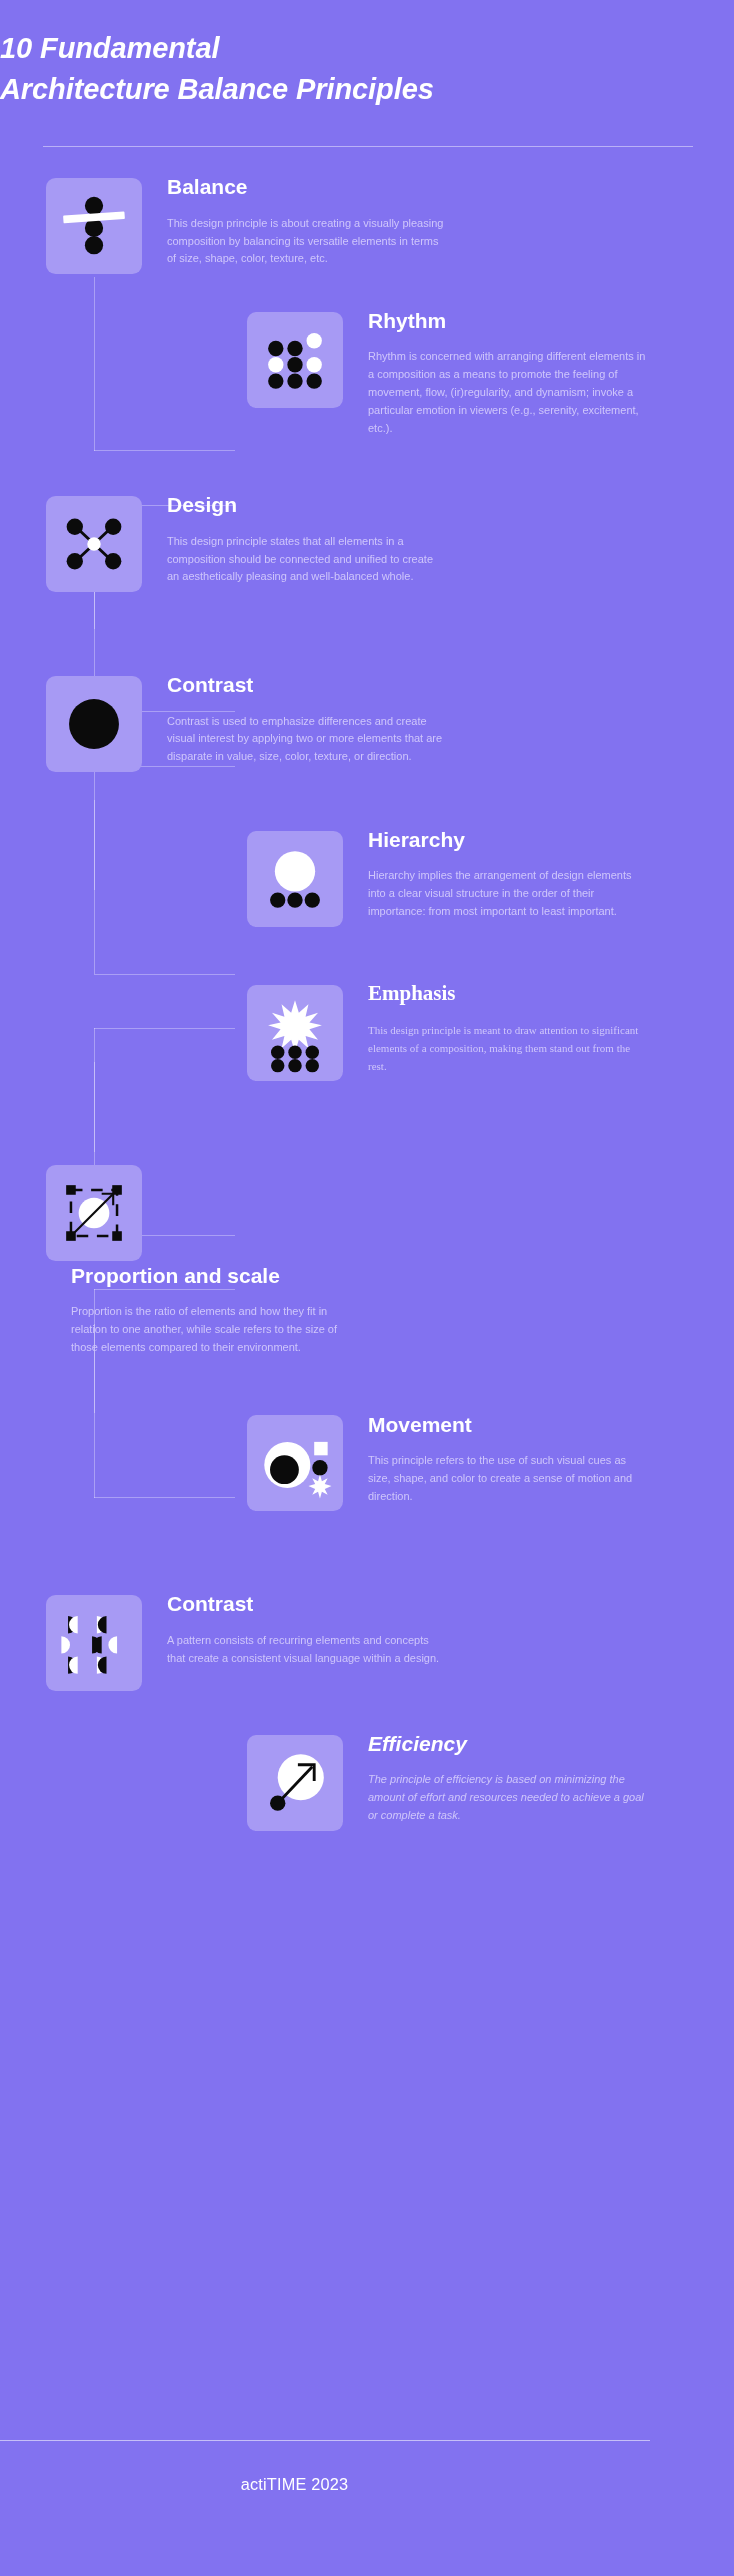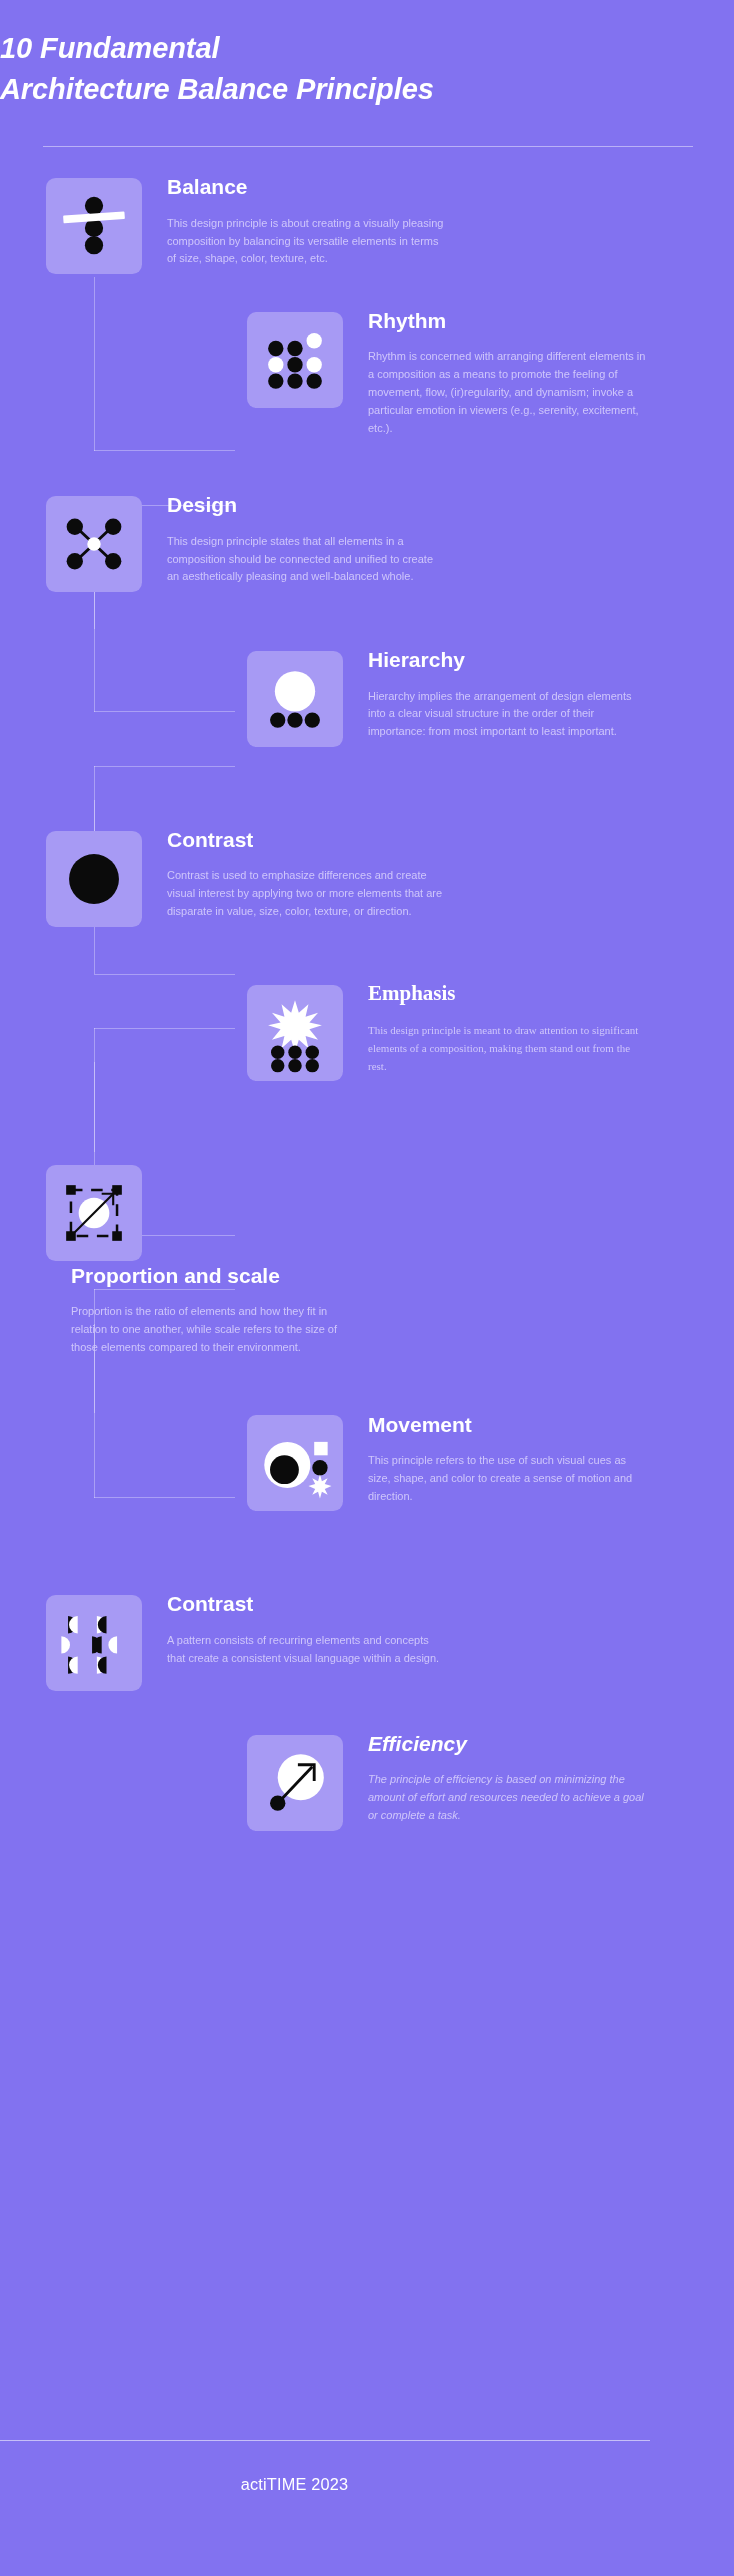--- a/index.html
+++ b/index.html
@@ -196,45 +196,45 @@
         <circle cx="70" cy="68" r="8.5" fill="#0b0b0b"></circle>
         <circle cx="50" cy="50" r="7" fill="#ffffff"></circle>
       </svg>
     </div>
     <div class="principle-text">
       <div class="principle-title">Design</div>
       <div class="principle-desc">This design principle states that all elements in a composition should be connected and unified to create an aesthetically pleasing and well-balanced whole.</div>
     </div>
   </div>
 
+  <div class="principle-row left" style="margin-top:78px;">
+    <div class="icon-tile">
+      <svg viewBox="0 0 100 100" aria-hidden="true">
+        <circle cx="50" cy="50" r="26" fill="#0b0b0b"></circle>
+        <path d="M50 24 A26 26 0 0 1 50 76 A26 26 0 0 0 50 24 Z" fill="#ffffff"></path>
+      </svg>
+    </div>
+    <div class="principle-text">
+      <div class="principle-title">Contrast</div>
+      <div class="principle-desc">Contrast is used to emphasize differences and create visual interest by applying two or more elements that are disparate in value, size, color, texture, or direction.</div>
+    </div>
+  </div>
+
   <div class="principle-row right" style="margin-top:53px;">
     <div class="icon-tile">
       <svg viewBox="0 0 100 100" aria-hidden="true">
         <circle cx="50" cy="42" r="21" fill="#ffffff"></circle>
         <circle cx="32" cy="72" r="8" fill="#0b0b0b"></circle>
         <circle cx="50" cy="72" r="8" fill="#0b0b0b"></circle>
         <circle cx="68" cy="72" r="8" fill="#0b0b0b"></circle>
       </svg>
     </div>
     <div class="principle-text">
       <div class="principle-title">Hierarchy</div>
       <div class="principle-desc">Hierarchy implies the arrangement of design elements into a clear visual structure in the order of their importance: from most important to least important.</div>
-    </div>
-  </div>
-
-  <div class="principle-row left" style="margin-top:78px;">
-    <div class="icon-tile">
-      <svg viewBox="0 0 100 100" aria-hidden="true">
-        <circle cx="50" cy="50" r="26" fill="#0b0b0b"></circle>
-        <path d="M50 24 A26 26 0 0 1 50 76 A26 26 0 0 0 50 24 Z" fill="#ffffff"></path>
-      </svg>
-    </div>
-    <div class="principle-text">
-      <div class="principle-title">Contrast</div>
-      <div class="principle-desc">Contrast is used to emphasize differences and create visual interest by applying two or more elements that are disparate in value, size, color, texture, or direction.</div>
     </div>
   </div>
 
   <div class="principle-row right" style="margin-top:53px;font-family:Liberation Serif, serif;">
     <div class="icon-tile">
       <svg viewBox="0 0 100 100" aria-hidden="true">
         <path fill="#ffffff" d="M50 16 L54 29 L64 20 L61 33 L74 29 L65 39 L78 42 L65 46 L74 57 L61 53 L64 66 L54 57 L50 70 L46 57 L36 66 L39 53 L26 57 L35 46 L22 42 L35 39 L26 29 L39 33 L36 20 L46 29 Z"></path>
         <circle cx="32" cy="70" r="7" fill="#0b0b0b"></circle>
         <circle cx="50" cy="70" r="7" fill="#0b0b0b"></circle>
         <circle cx="68" cy="70" r="7" fill="#0b0b0b"></circle>

